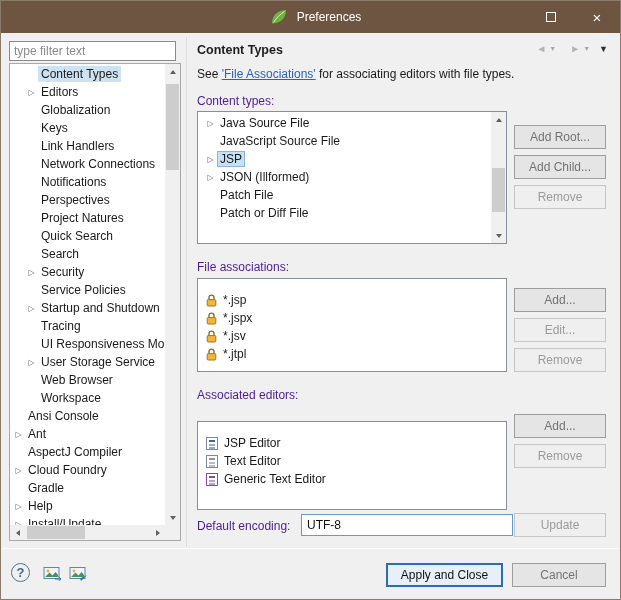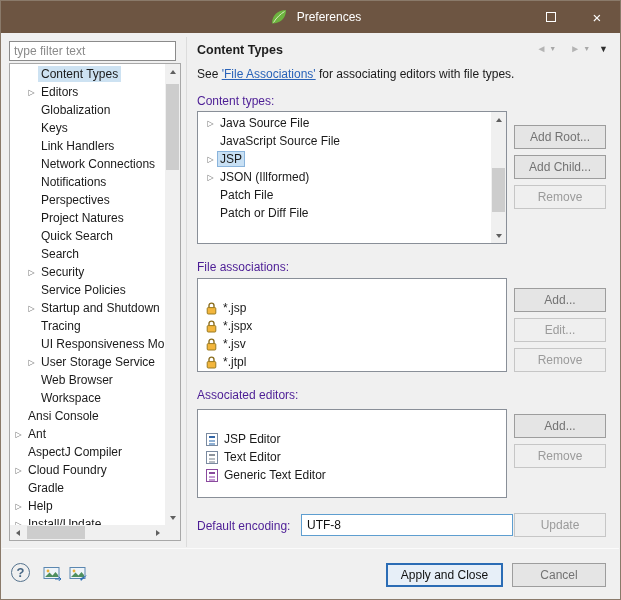--- a/index.html
+++ b/index.html
@@ -66,22 +66,22 @@
   .listbox { position:absolute; left:196px; width:310px; background:#fff; border:1px solid #898f98; }
   #ct-list { top:110px; height:133px; }
   #ct-rows { position:absolute; left:0; top:1px; right:15px; bottom:1px; overflow:hidden; padding-top:1px; }
   #ct-vscroll { top:0; bottom:0; }
   #ct-thumb { top:56px; height:44px; }
   .ct-row { padding-left:6px; }
   .ct-label { padding:1px 3px; }
   .ct-row.selected .ct-label { background:#c8e0f4; border:1px solid #8ab4dc; padding:0 2px; }
 
   #fa-list { top:277px; height:94px; }
-  #ed-list { top:408px; height:89px;text-align:center; }
-  .plain-rows { padding:20px 0 0 8px; overflow:hidden; height:100%; }
+  #ed-list { top:420px; height:89px;text-align:center; }
+  .plain-rows { padding:12px 0 0 8px; overflow:hidden; height:100%; }
   .fa-row .lock { margin-right:6px; display:inline-flex; }
   .ed-row .doc-icon { margin-right:6px; }
 
   .doc-icon { width:12px; height:13px; border:1px solid #7a8aa0; background:#fff; position:relative; flex:0 0 12px; }
   .doc-icon::after { content:""; position:absolute; left:2px; right:2px; top:2px; height:2px; }
   .doc-icon[data-icon="jsp"]::after { background:#3568a8; box-shadow:0 4px 0 #8fb0d4, 0 7px 0 #8fb0d4; }
   .doc-icon[data-icon="text"]::after { background:#8d949c; box-shadow:0 4px 0 #b8bec4, 0 7px 0 #b8bec4; }
   .doc-icon[data-icon="generic"] { border-color:#8a4a9e; }
   .doc-icon[data-icon="generic"]::after { background:#8a4a9e; box-shadow:0 4px 0 #c49ad2, 0 7px 0 #c49ad2; }
 

